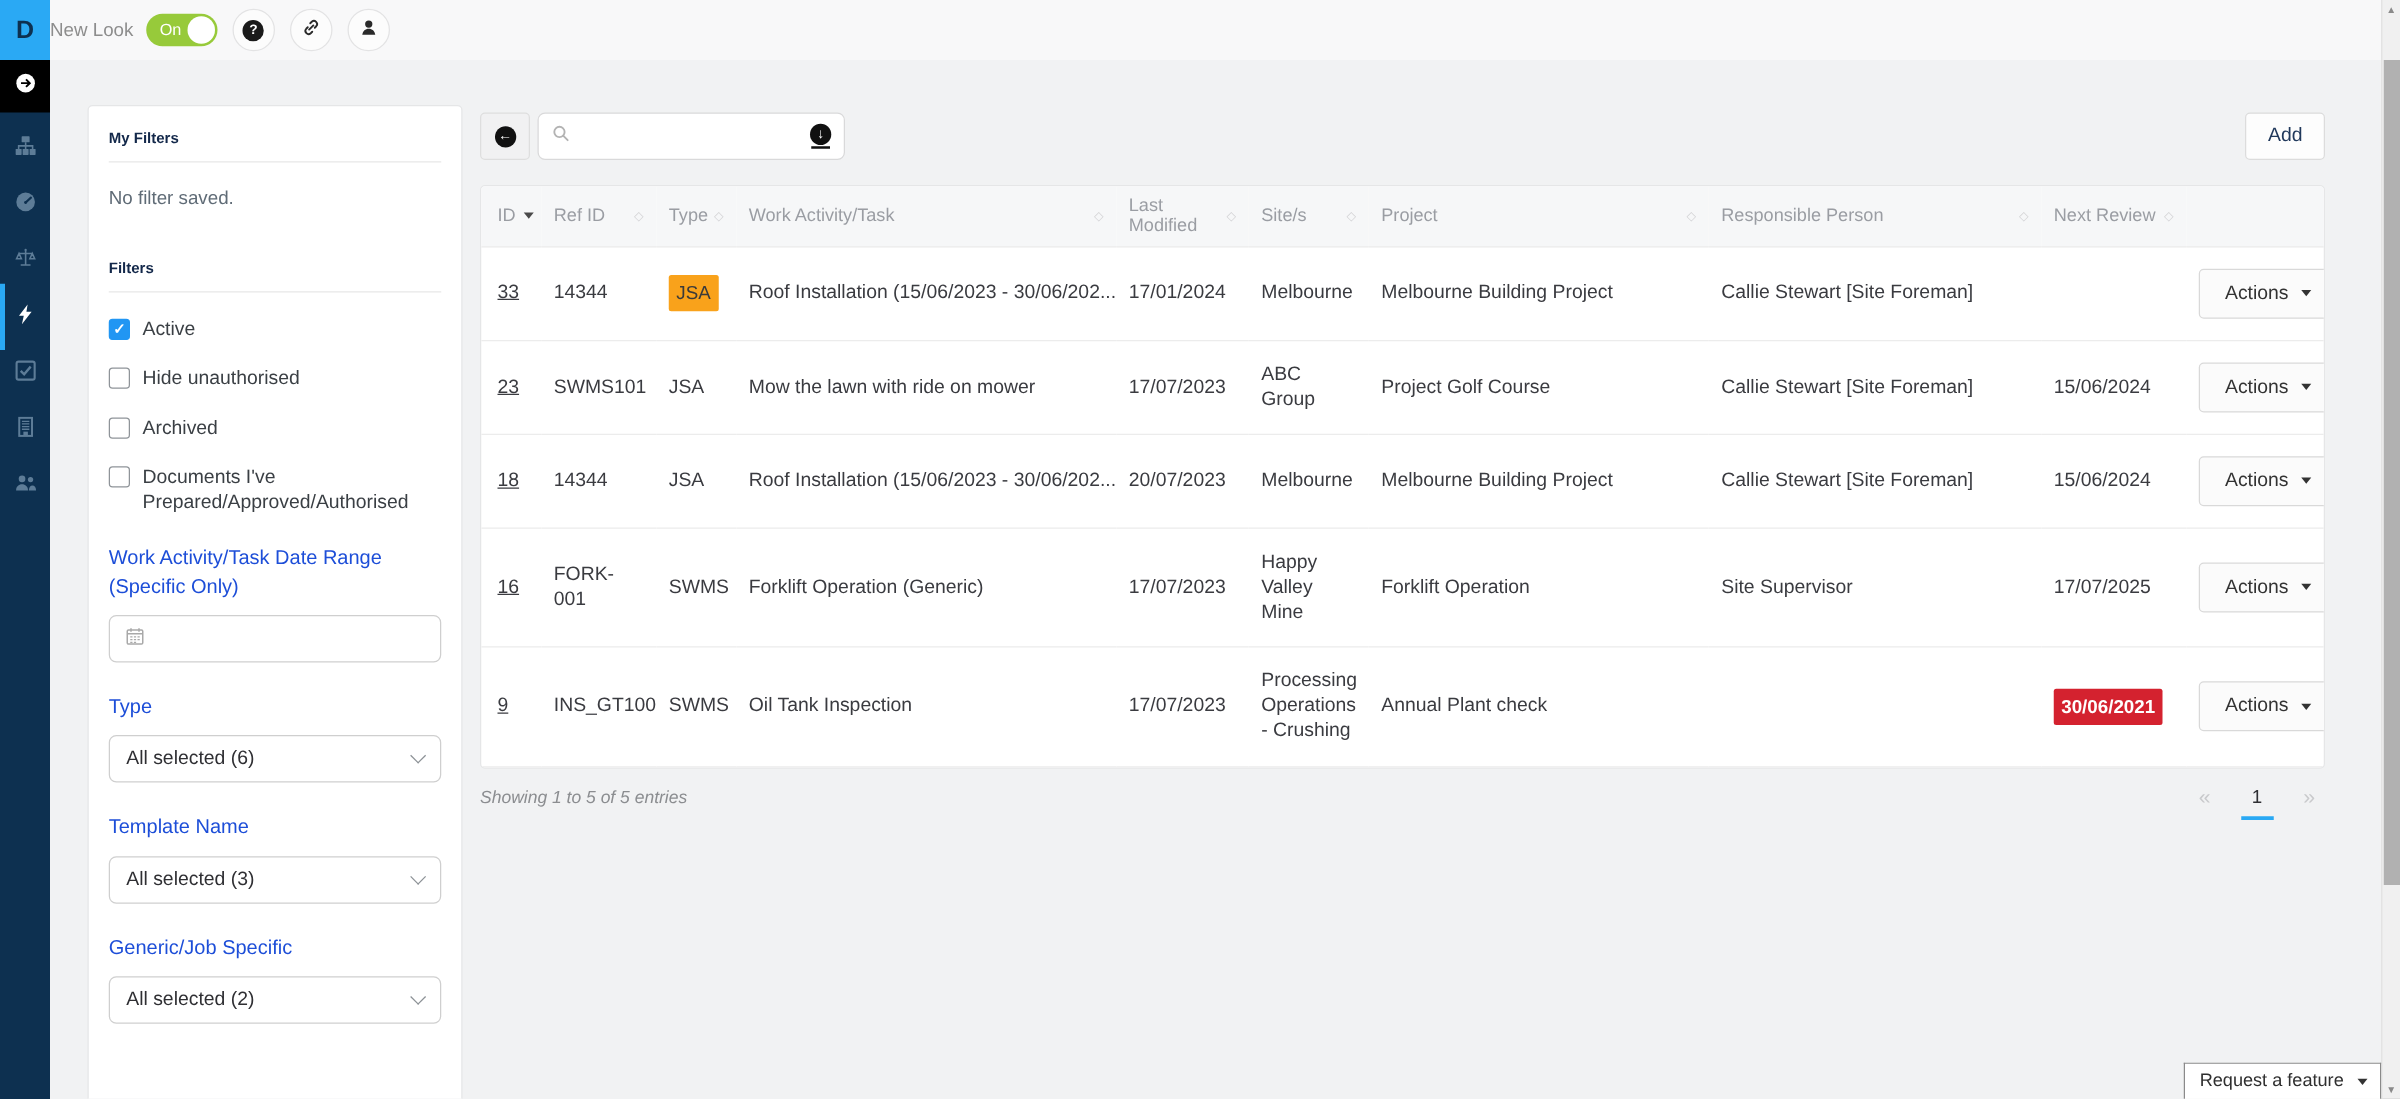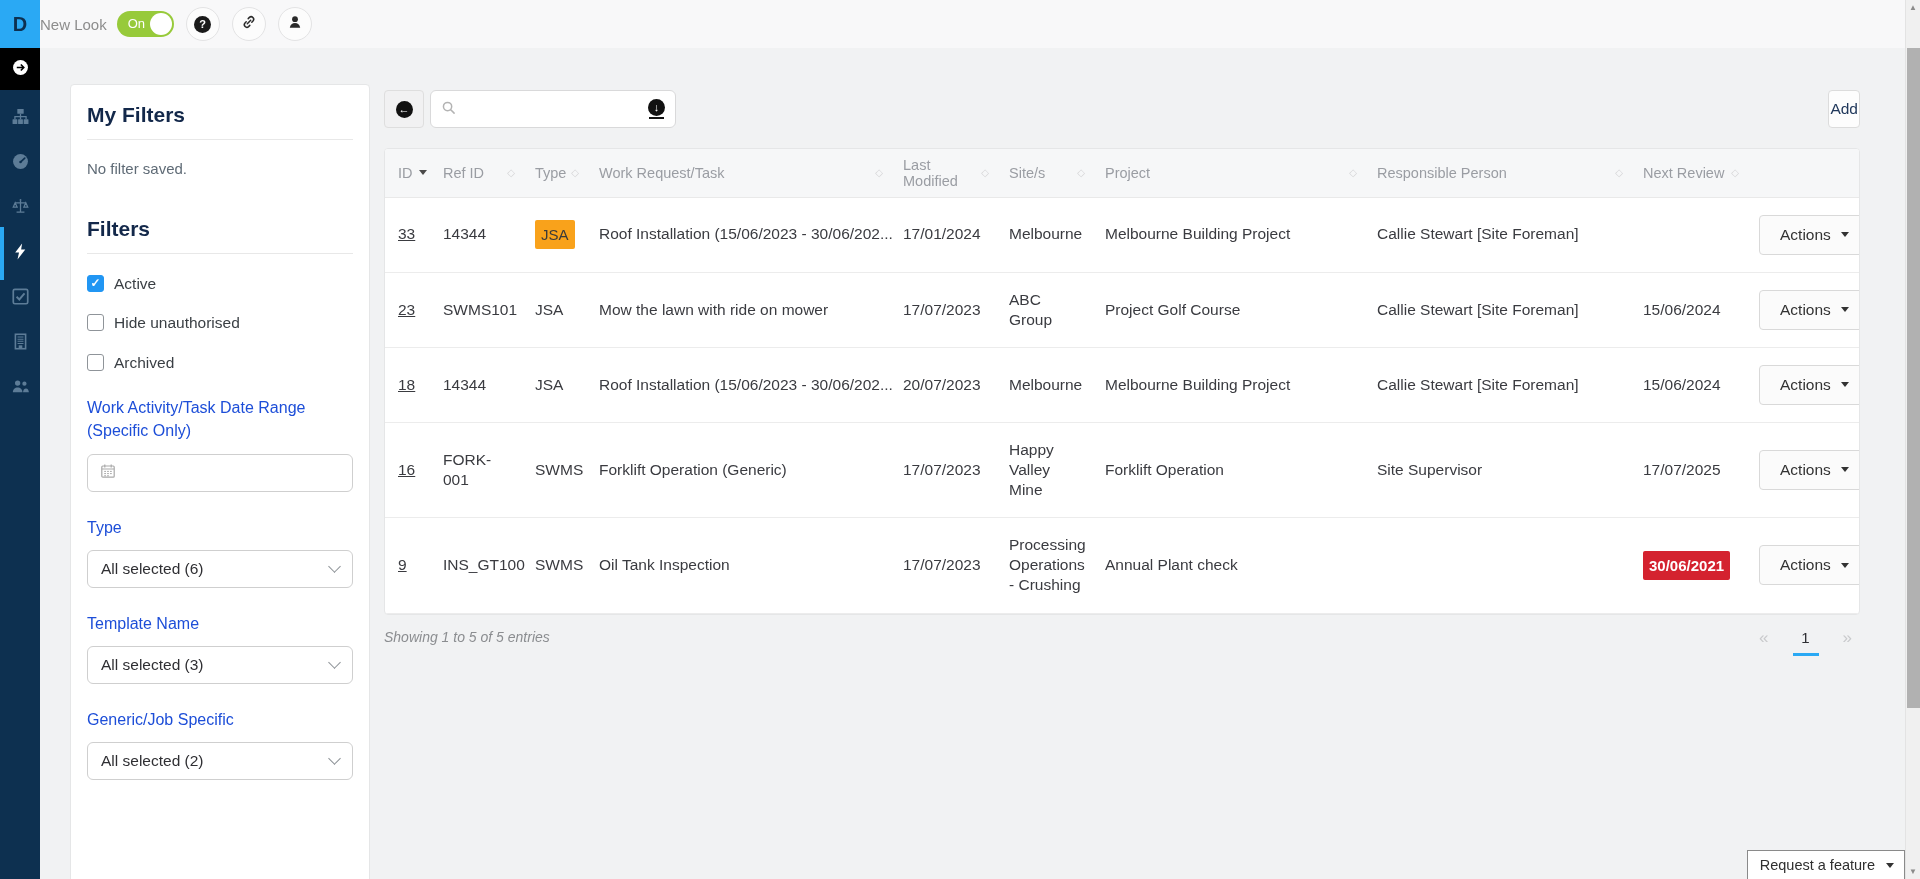--- a/index.html
+++ b/index.html
@@ -46,21 +46,21 @@
   
   .main { position:absolute; left:40px; top:48px; width:1865px; height:831px;
           padding:36px 45px 0 30px; overflow:hidden; background:#f1f2f3; }
   .page-title { font-size:28px; line-height:33px; font-weight:500; letter-spacing:0.5px;
                 color:#22334e; margin:0 0 48px 0; }
   .content { display:flex; align-items:flex-start; }
 
   
   .filter-card { width:300px; flex-shrink:0; background:#fff; border:1px solid #e5e6e7; border-radius:4px;
                  padding:18px 16px; height:920px; }
-  .panel-title { font-size:21px; font-weight:bold; color:#13284a; margin:0 0 12px 0; padding-bottom:12px;
+  .panel-title { font-size:12px; font-weight:bold; color:#13284a; margin:0 0 12px 0; padding-bottom:12px;
                  border-bottom:1px solid #e8e8e8; }
   .no-filter { color:#5f6b76; font-size:15px; margin:20px 0 40px 0; }
   .cb-row { display:flex; gap:10px; margin:20px 0; font-size:15.5px; color:#3a3f44; align-items:flex-start;
             line-height:1.25; cursor:pointer; }
   .cb { width:17px; height:17px; border:1.5px solid #8f9499; border-radius:3px; background:#fff; flex-shrink:0;
         position:relative; top:1px; }
   .cb.checked { background:#2196f3; border-color:#2196f3; }
   .cb.checked::after { content:"✓"; position:absolute; left:2.5px; top:-0.5px; color:#fff; font-size:12px; font-weight:bold; }
   .field-label { color:#1d4ed8; font-size:16px; line-height:1.45; margin:24px 0 11px 0; }
   .input-box { height:38px; border:1px solid #cfcfcf; border-radius:6px; background:#fff;
@@ -78,21 +78,21 @@
   .collapse-btn { width:40px; height:38px; background:#f1f1f2; border:1px solid #dedede; border-radius:4px;
                   display:flex; align-items:center; justify-content:center; margin-right:6px; cursor:pointer; }
   .icon-circ { width:17px; height:17px; border-radius:50%; background:#111; color:#fff; font-size:11px;
                display:flex; align-items:center; justify-content:center; line-height:1; }
   .search-wrap { width:246px; height:38px; border:1px solid #d9d9da; border-radius:6px; background:#fff;
                  display:flex; align-items:center; gap:8px; padding:0 10px; }
   .search-wrap svg { width:15px; height:15px; flex-shrink:0; }
   .search-input { border:none; outline:none; flex:1; min-width:0; font-size:15px; font-family:inherit; background:transparent; }
   .dl-icon { display:flex; flex-direction:column; align-items:center; cursor:pointer; }
   .dl-icon .bar { width:15px; height:2px; background:#111; margin-top:1.5px; }
-  .add-btn { margin-left:auto; height:38px; padding:0 1px; background:#fdfdfd; border:1px solid #dcdcdc;
+  .add-btn { margin-left:auto; height:38px; padding:0 17px; background:#fdfdfd; border:1px solid #dcdcdc;
              border-radius:4px; color:#21395c; font-size:15.5px; cursor:pointer; font-family:inherit; }
 
   
   .table-card { margin-top:20px; background:#fff; border:1px solid #e5e6e7; border-radius:4px; overflow:hidden; }
   table { width:100%; border-collapse:collapse; table-layout:fixed; }
   thead th { background:#f6f7f8; border-bottom:1px solid #e9e9e9; height:48px; padding:6px 10px;
              font-weight:normal; font-size:14.5px; color:#9a9da3; text-align:left; }
   thead th .hcell { display:flex; align-items:center; }
   .dia { margin-left:auto; color:#d4d4d6; font-size:10px; }
   .sort-caret { width:0; height:0; border-left:4px solid transparent; border-right:4px solid transparent;
@@ -256,20 +256,24 @@
         <span>Active</span>
       </div>
       <div class="cb-row">
         <span class="cb"></span>
         <span>Hide unauthorised</span>
       </div>
       <div class="cb-row">
         <span class="cb"></span>
         <span>Archived</span>
       </div>
+      <div class="cb-row">
+        <span class="cb"></span>
+        <span>Documents I've Prepared/Approved/Authorised</span>
+      </div>
 
       <div class="field-label">Work Activity/Task Date Range (Specific Only)</div>
       <div class="input-box">
         <span>
           <svg viewBox="0 0 16 16" fill="none" stroke="#a9a9a9" stroke-width="1.2">
               <rect x="1.8" y="3" width="12.4" height="11.2" rx="1"></rect>
               <path d="M1.8 6h12.4M4.8 1.6v2.8M11.2 1.6v2.8"></path>
               <path d="M4.2 8.4h1.8M7.1 8.4h1.8M10 8.4h1.8M4.2 10.6h1.8M7.1 10.6h1.8M10 10.6h1.8M4.2 12.8h1.8M7.1 12.8h1.8" stroke-width="1"></path>
             </svg>
         </span>
@@ -345,21 +349,21 @@
                   </span>
                 </th>
               <th>
                   <span class="hcell">
                     <span>Type</span>
                     <span class="dia">◇</span>
                   </span>
                 </th>
               <th>
                   <span class="hcell">
-                    <span>Work Request/Task</span>
+                    <span>Work Activity/Task</span>
                     <span class="dia">◇</span>
                   </span>
                 </th>
               <th>
                   <span class="hcell">
                     <span>Last Modified</span>
                     <span class="dia">◇</span>
                   </span>
                 </th>
               <th>

